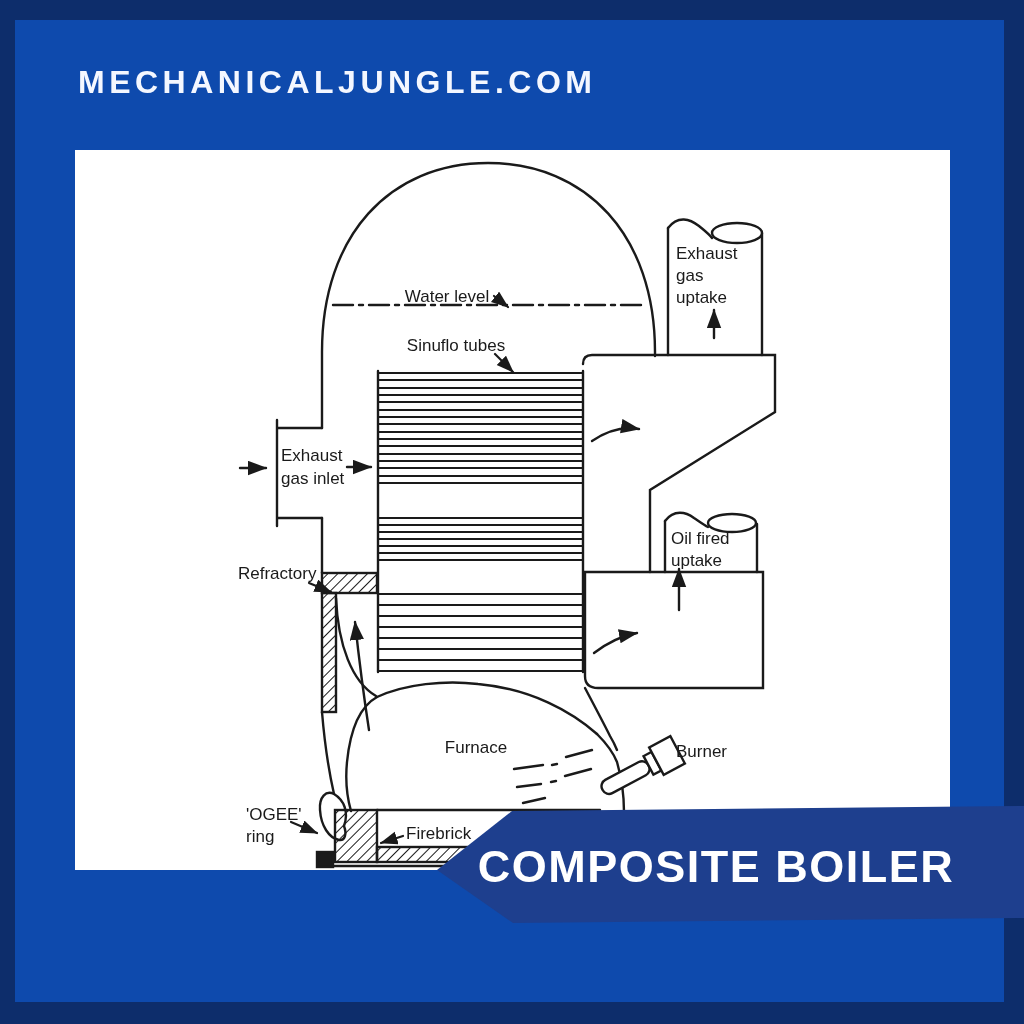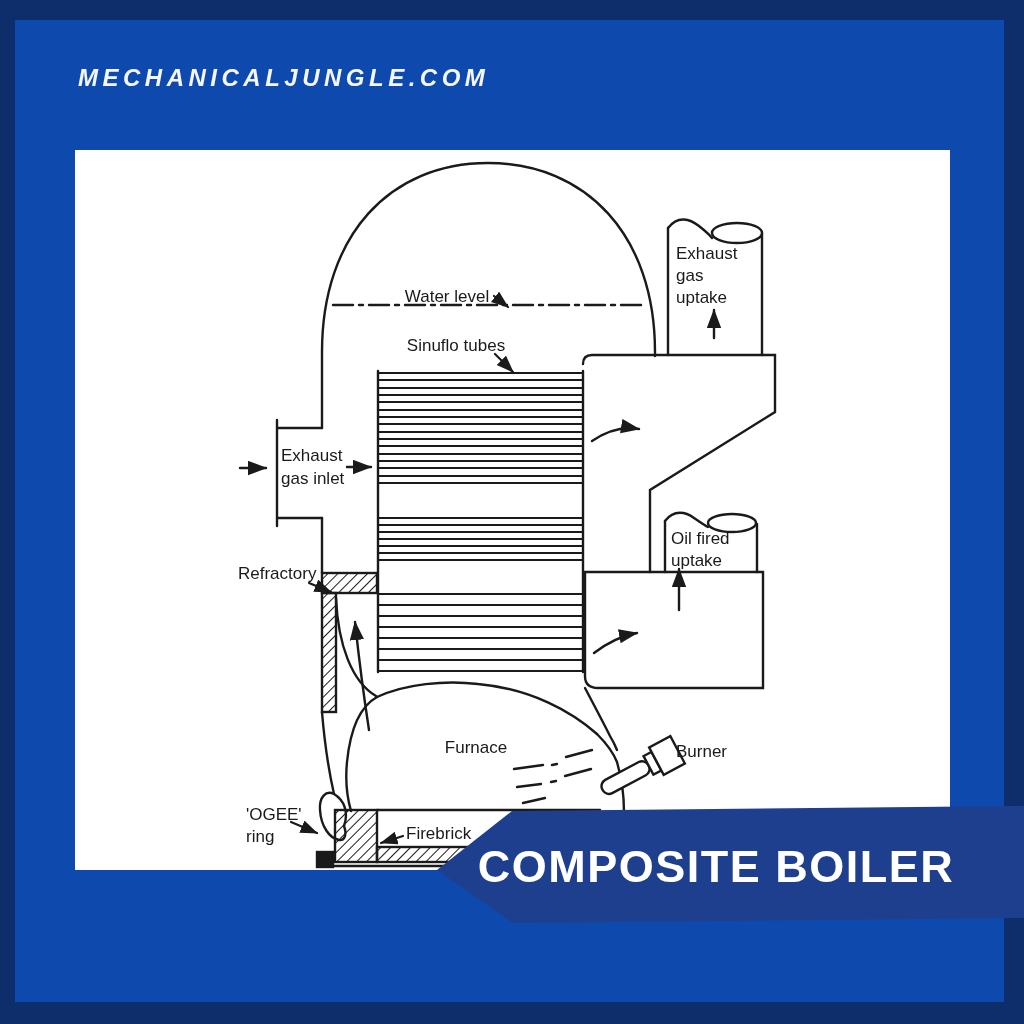--- a/index.html
+++ b/index.html
@@ -7,23 +7,22 @@
     width:1024px;height:1024px;position:relative;overflow:hidden;
     background:#0d2d6b;
     font-family:"Liberation Sans",sans-serif;
   }
   .frame{
     position:absolute;left:15px;top:20px;right:20px;bottom:22px;
     background:#0e4aad;
   }
   .site-title{
     position:absolute;left:78px;top:64px;
-    color:#f4f7ff;font-size:24px;font-weight:bold;letter-spacing:4.5px;
+    color:#f4f7ff;font-size:32px;font-weight:bold;letter-spacing:4.5px;
     white-space:nowrap;
-    font-style:italic;
   }
   .paper{
     position:absolute;left:75px;top:150px;width:875px;height:720px;
     background:#ffffff;
   }
   svg.diagram{position:absolute;left:75px;top:150px;z-index:2;}
   svg.overlay{position:absolute;left:0;top:0;z-index:3;}
   svg text{
     font-family:"Liberation Sans",sans-serif;
     font-size:17px;fill:#1a1a1a;

